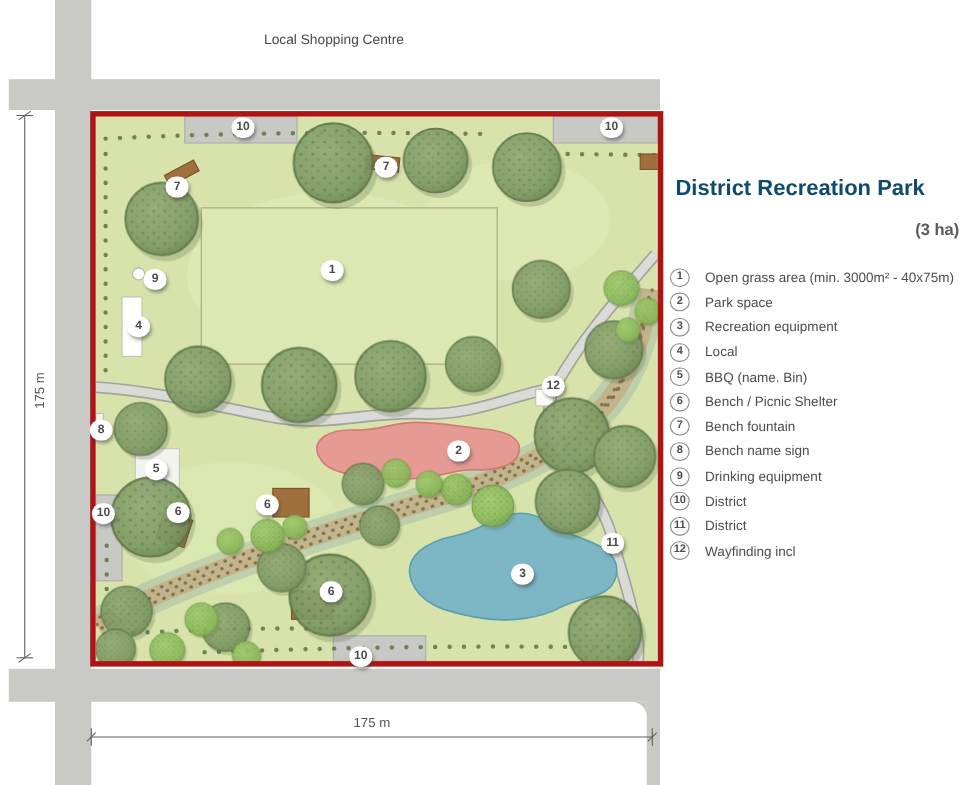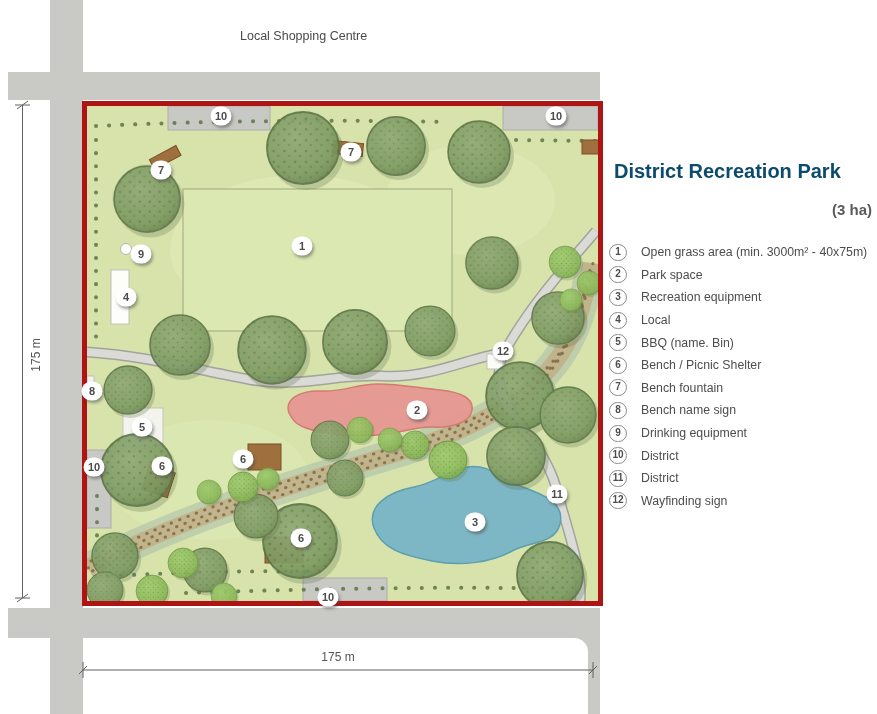--- a/index.html
+++ b/index.html
@@ -279,18 +279,18 @@
       <div class="legend-row">
         <div class="lnum">
             <span>11</span>
           </div>
         <div class="llabel">District</div>
       </div>
       <div class="legend-row">
         <div class="lnum">
             <span>12</span>
           </div>
-        <div class="llabel">Wayfinding sign</div>
+        <div class="llabel">Wayfinding incl</div>
       </div>
     </div>
   </div>
 
 </div>
 
 </body></html>

